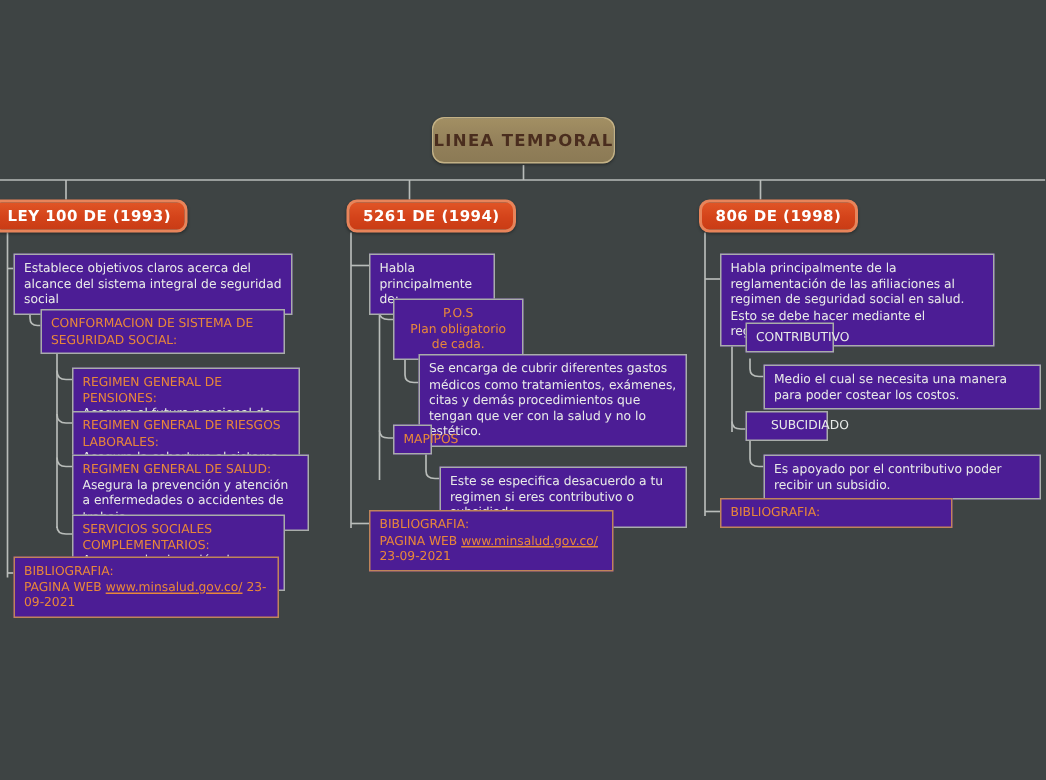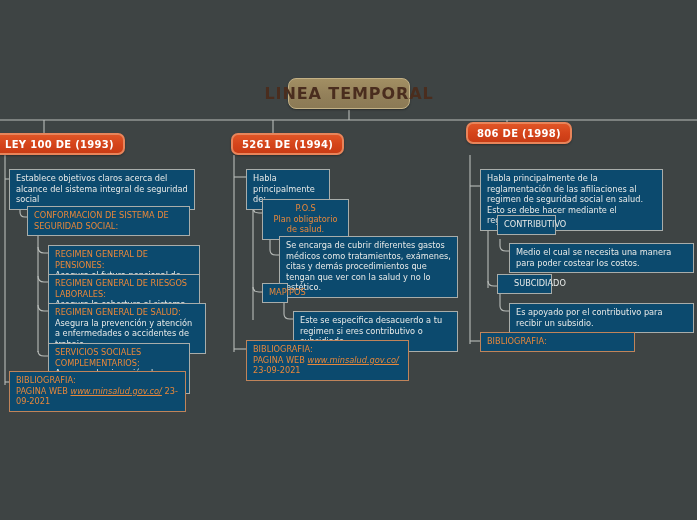--- a/index.html
+++ b/index.html
@@ -27,21 +27,21 @@
     left: 288px; top: 78px;
     width: 122px; height: 31px;
     background: linear-gradient(180deg, #a28f63 0%, #93805a 55%, #8b7a55 100%);
     border: 1px solid #c3b185;
     border-radius: 8px;
     display: flex; align-items: center; justify-content: center;
     box-shadow: 0 1px 2px rgba(0,0,0,.35);
   }
   .title-node span {
     color: #4a2d1e;
-    font-size: 16px;
+    font-size: 11px;
     font-weight: bold;
     letter-spacing: .9px;
     white-space: nowrap;
   }
 
   
   .law-node {
     position: absolute;
     height: 22px;
     background: linear-gradient(180deg, #e05526 0%, #d4431a 55%, #c93c15 100%);
@@ -56,41 +56,40 @@
     font-size: 10px;
     font-weight: bold;
     letter-spacing: .3px;
     white-space: nowrap;
   }
 
   
   .box {
     position: absolute;
     border: 1px solid #a9adaa;
-    background: #0c4a6e;
+    background: #4c1d95;
     padding: 3px 6px 4px 6px;
     line-height: 1.28;
   }
   .box .t {
     color: #e8eae8;
     font-size: 8.2px;
     display: block;
   }
   .box .o {
     color: #e8873a;
     font-size: 8.2px;
     display: block;
   }
   .box.center { text-align: center; }
   .box.bib { border-color: #c0845a; }
   .box.bib .o { color: #e8873a; }
   .link {
     color: #e8873a;
     text-decoration: underline;
-    font-style: italic;
   }
 </style>
 </head>
 <body>
 
 <div id="canvas">
 
   <svg class="lines" viewBox="0 0 697 520">
     <g fill="none" stroke="#b9bdba" stroke-width="1.1">
 
@@ -145,21 +144,21 @@
   <div class="title-node">
     <span>LINEA TEMPORAL</span>
   </div>
 
   <div class="law-node" style="left:-6px; top:133px;">
     <span>LEY 100 DE (1993)</span>
   </div>
   <div class="law-node" style="left:231px; top:133px;">
     <span>5261 DE (1994)</span>
   </div>
-  <div class="law-node" style="left:466px; top:122px;">
+  <div class="law-node" style="left:466px; top:133px;">
     <span>806 DE (1998)</span>
   </div>
 
   <div class="box" style="left:9px; top:169px; width:186px;">
     <span class="t">Establece objetivos claros acerca del alcance del sistema integral de seguridad social</span>
   </div>
 
   <div class="box" style="left:27px; top:206px; width:163px;">
     <span class="o">CONFORMACION DE SISTEMA DE SEGURIDAD SOCIAL:</span>
   </div>
@@ -188,21 +187,21 @@
     <span class="o">BIBLIOGRAFIA:</span>
     <span class="o"><span>PAGINA WEB </span><span class="link">www.minsalud.gov.co/</span><span> 23-09-2021</span></span>
   </div>
 
   <div class="box" style="left:246px; top:169px; width:84px;">
     <span class="t">Habla principalmente de:</span>
   </div>
 
   <div class="box center" style="left:262px; top:199px; width:87px;">
     <span class="o">P.O.S</span>
-    <span class="o">Plan obligatorio de salud.</span>
+    <span class="o">Plan obligatorio de cada.</span>
   </div>
 
   <div class="box" style="left:279px; top:236px; width:179px;">
     <span class="t">Se encarga de cubrir diferentes gastos médicos como tratamientos, exámenes, citas y demás procedimientos que tengan que ver con la salud y no lo estético.</span>
   </div>
 
   <div class="box" style="left:262px; top:283px; width:26px;">
     <span class="o">MAPIPOS</span>
   </div>
 
@@ -225,20 +224,20 @@
 
   <div class="box" style="left:509px; top:243px; width:185px;">
     <span class="t">Medio el cual se necesita una manera para poder costear los costos.</span>
   </div>
 
   <div class="box" style="left:497px; top:274px; width:55px;padding-left:16px;">
     <span class="t">SUBCIDIADO</span>
   </div>
 
   <div class="box" style="left:509px; top:303px; width:185px;">
-    <span class="t">Es apoyado por el contributivo para recibir un subsidio.</span>
+    <span class="t">Es apoyado por el contributivo poder recibir un subsidio.</span>
   </div>
 
   <div class="box bib" style="left:480px; top:332px; width:155px;">
     <span class="o">BIBLIOGRAFIA:</span>
   </div>
 
 </div>
 
 </body></html>

